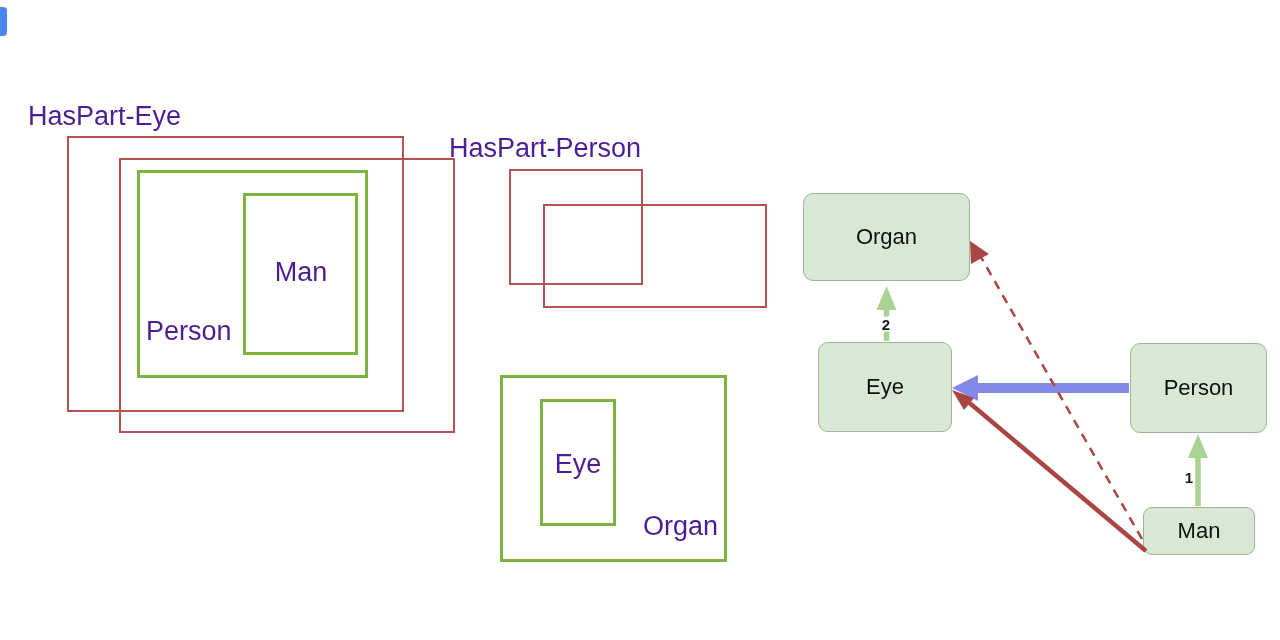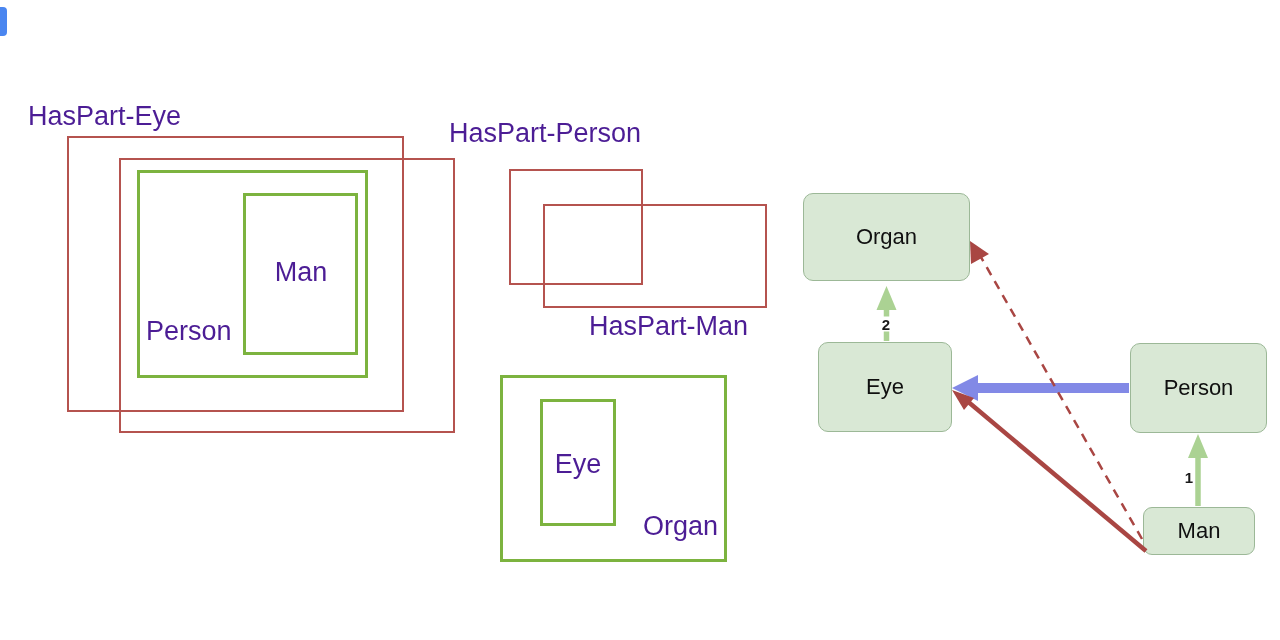--- a/index.html
+++ b/index.html
@@ -43,27 +43,26 @@
 
   <div class="green-box" style="left:137px;top:170px;width:231px;height:208px;"></div>
 
   <div class="green-box" style="left:243px;top:193px;width:115px;height:162px;"></div>
 
   <div class="dlabel" style="left:301px;top:273px;transform:translate(-50%,-50%);">Man</div>
 
   <div class="dlabel" style="left:146px;top:317px;">Person</div>
 
 
-  <div class="dlabel" style="left:449px;top:119px;">HasPart-Person</div>
+  <div class="dlabel" style="left:449px;top:134px;">HasPart-Person</div>
 
   <div class="red-box" style="left:509px;top:169px;width:134px;height:116px;"></div>
 
   <div class="red-box" style="left:543px;top:204px;width:224px;height:104px;"></div>
 
-  <div class="dlabel" style="left:589px;top:312px;">HasPart-Man</div>
 
   <div class="green-box" style="left:500px;top:375px;width:227px;height:187px;"></div>
 
   <div class="green-box" style="left:540px;top:399px;width:76px;height:127px;"></div>
 
   <div class="dlabel" style="left:578px;top:465px;transform:translate(-50%,-50%);">Eye</div>
 
   <div class="dlabel" style="left:643px;top:512px;">Organ</div>
 
   <div class="gnode" style="left:803px;top:193px;width:167px;height:88px;">

